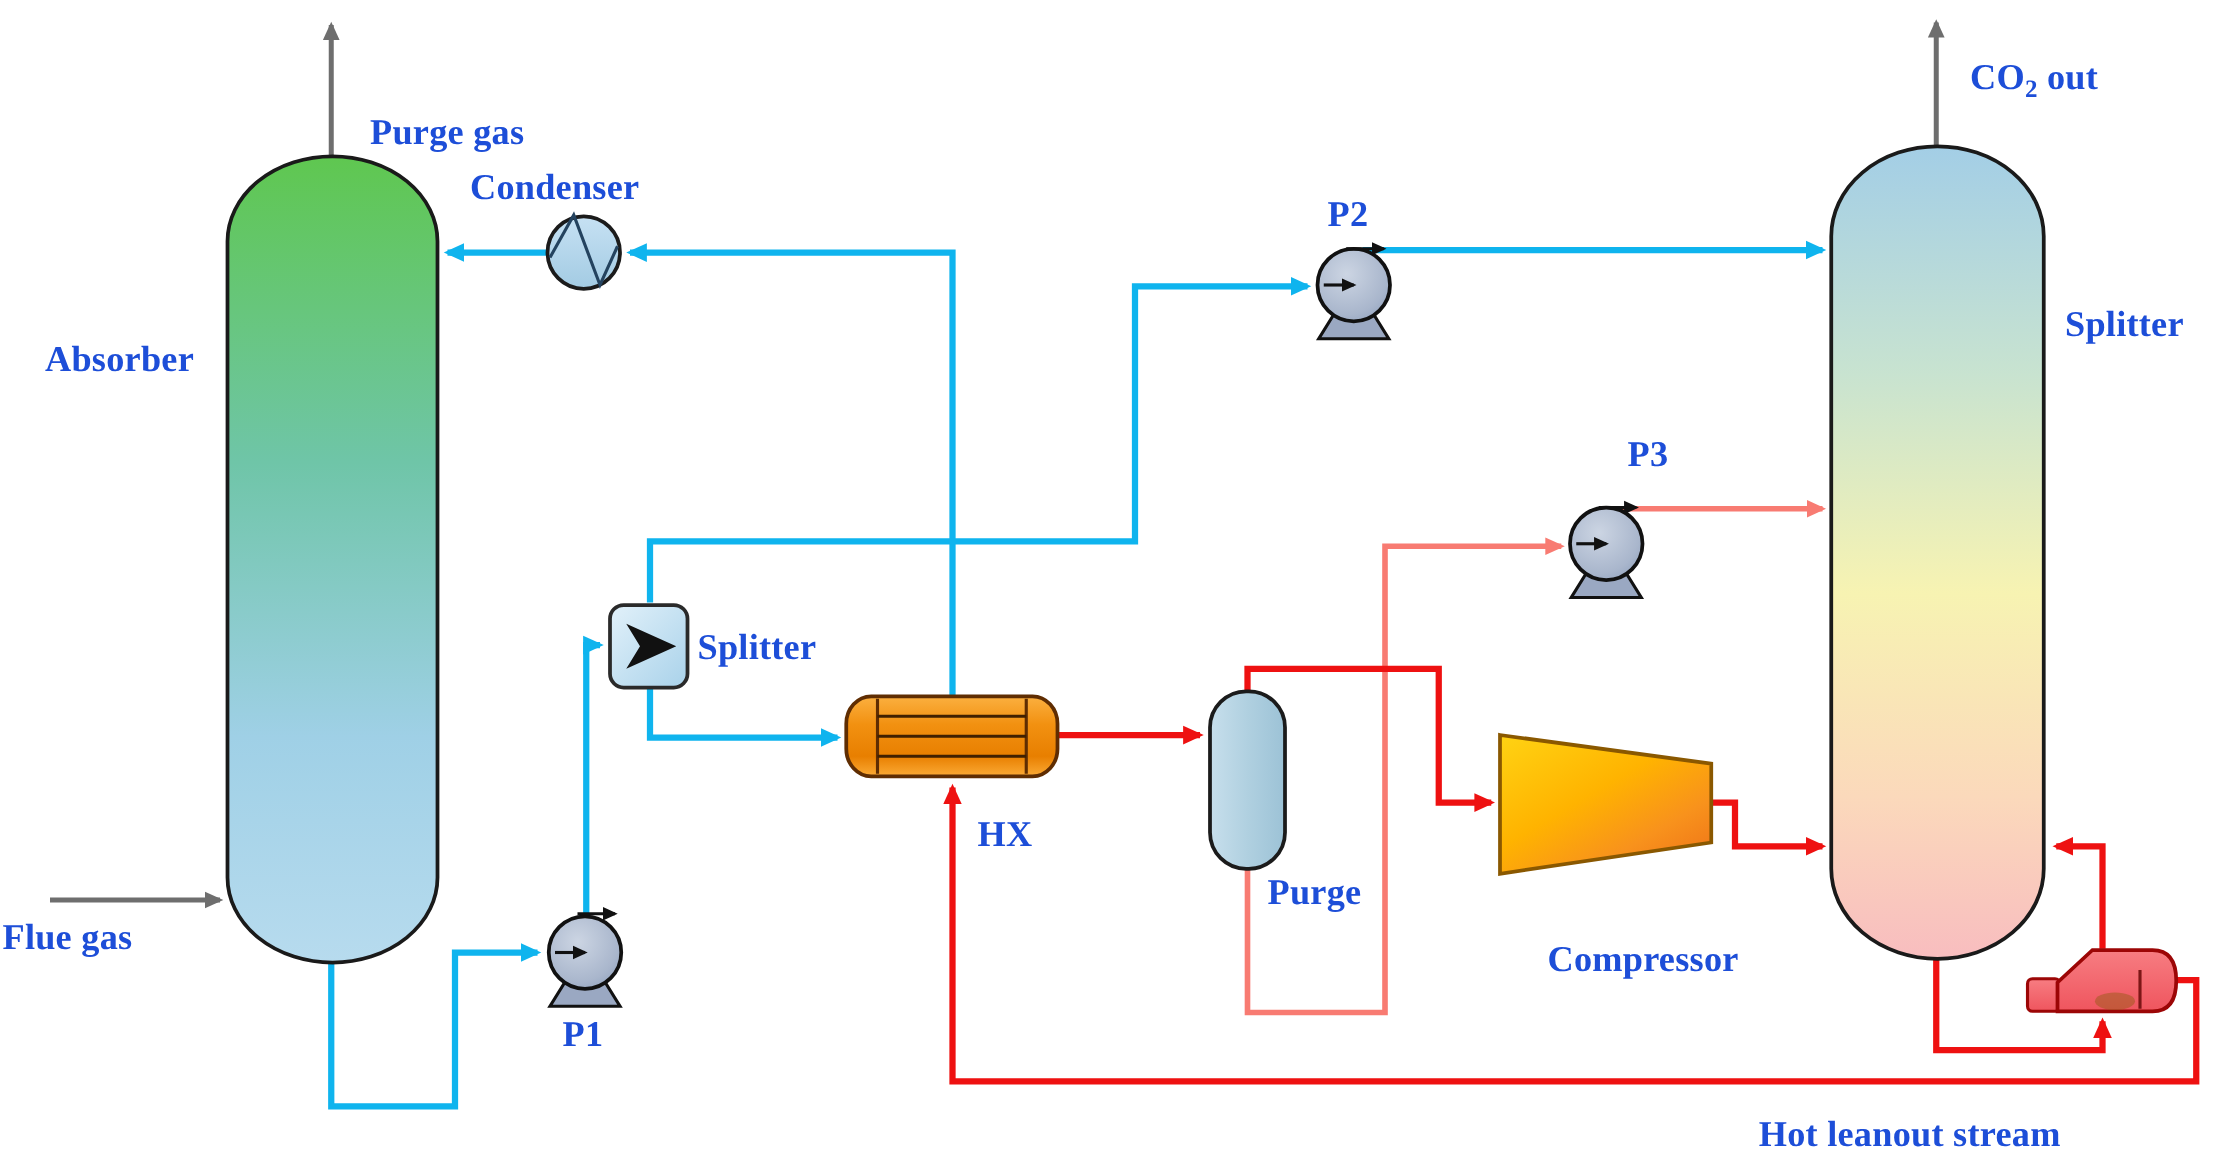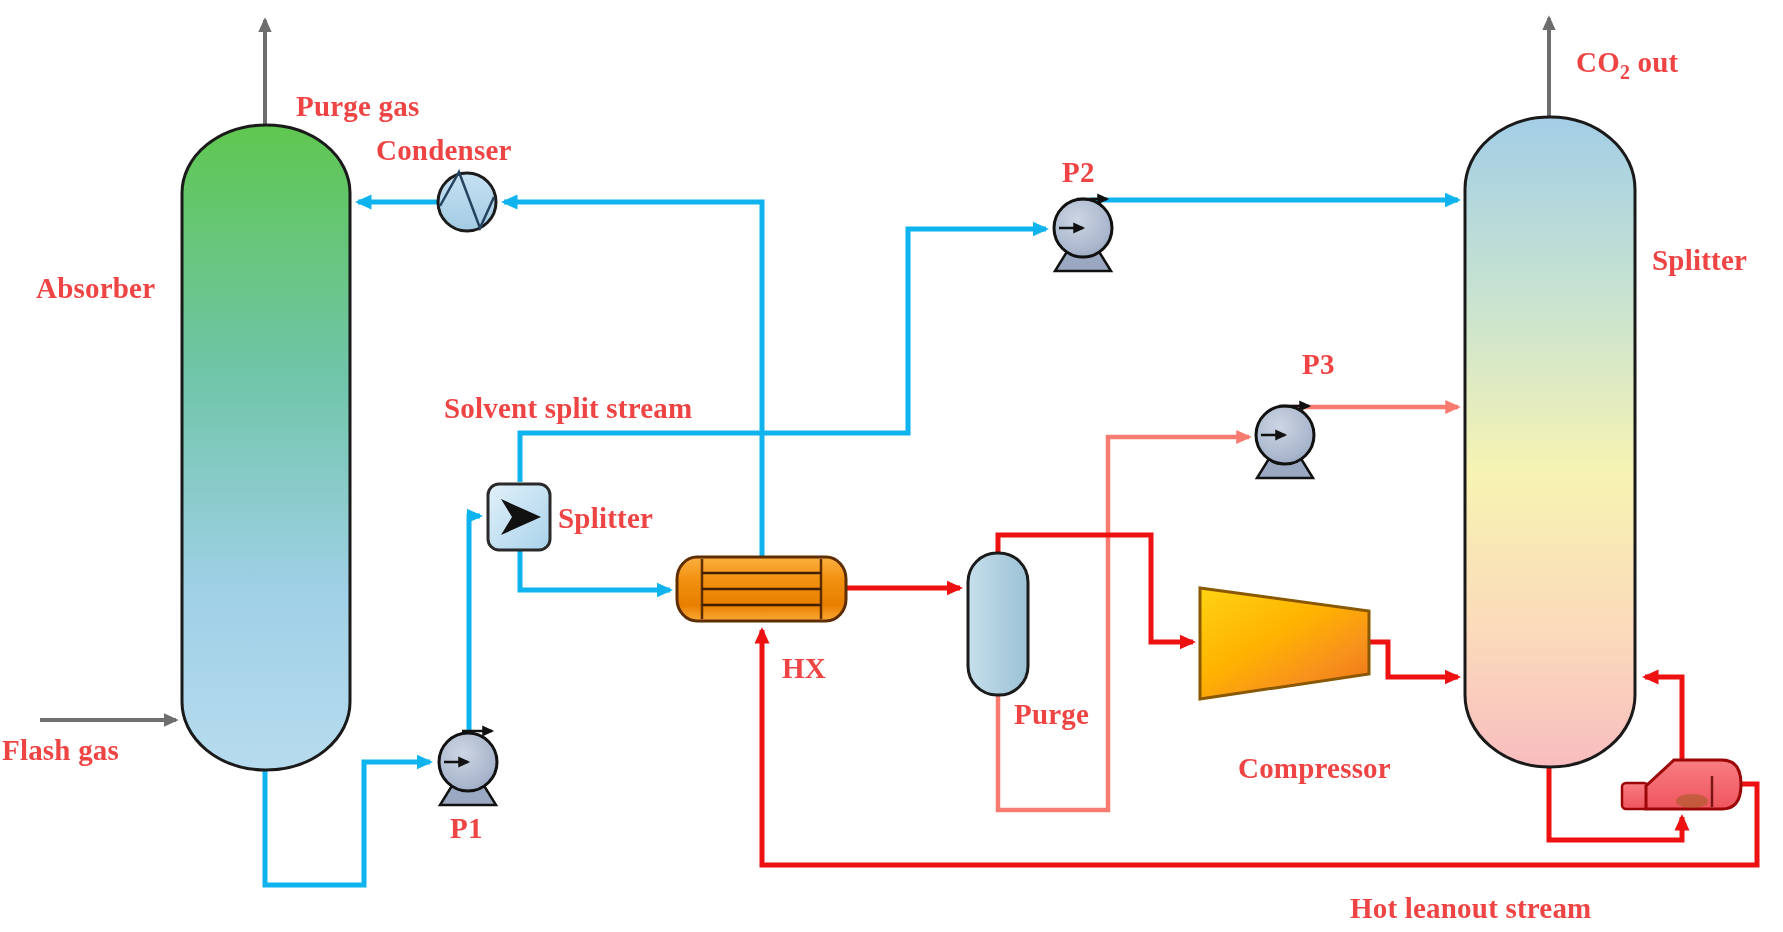--- a/index.html
+++ b/index.html
@@ -1,19 +1,19 @@
 <!DOCTYPE html>
 <html><head>
 <meta charset="utf-8">
 <style>
   html,body{margin:0;padding:0;background:#ffffff;}
   .stage{position:relative;width:1783px;height:932px;background:#ffffff;overflow:hidden;
          font-family:"Liberation Serif",serif;}
   .pipes{position:absolute;left:0;top:0;}
-  .lbl{position:absolute;font-weight:bold;font-size:29px;color:#ef4444;white-space:nowrap;
+  .lbl{position:absolute;font-weight:bold;font-size:29px;color:#1d4ed8;white-space:nowrap;
        letter-spacing:.2px;}
   .lbl sub{font-size:20px;line-height:0;}
 </style>
 </head>
 <body>
 
 <div class="stage">
 
   <svg class="pipes" width="1783" height="932" viewBox="0 0 1783 932">
     <defs>
@@ -150,26 +150,25 @@
       <path d="M1257,478 L1313,478 L1300,457 L1270,457 Z" fill="#9aa8c2" stroke="#111" stroke-width="2.5"></path>
       <circle cx="1285" cy="435" r="29" fill="url(#pumpGrad)" stroke="#111" stroke-width="3"></circle>
       <path d="M1261,435 H1285" stroke="#111" stroke-width="2.5" fill="none" marker-end="url(#ah-black)"></path>
       <path d="M1279,406 H1309" stroke="#111" stroke-width="2.5" fill="none" marker-end="url(#ah-black)"></path>
     </g>
   </svg>
 
   <div class="lbl" style="left:296px;top:90px">Purge gas</div>
   <div class="lbl" style="left:376px;top:134px">Condenser</div>
   <div class="lbl" style="left:36px;top:272px">Absorber</div>
-  <div class="lbl" style="left:2px;top:734px">Flash gas</div>
+  <div class="lbl" style="left:2px;top:734px">Flue gas</div>
   <div class="lbl" style="left:450px;top:812px">P1</div>
-  <div class="lbl" style="left:444px;top:392px">Solvent split stream</div>
   <div class="lbl" style="left:558px;top:502px">Splitter</div>
   <div class="lbl" style="left:782px;top:652px">HX</div>
   <div class="lbl" style="left:1014px;top:698px">Purge</div>
   <div class="lbl" style="left:1062px;top:156px">P2</div>
   <div class="lbl" style="left:1302px;top:348px">P3</div>
   <div class="lbl" style="left:1238px;top:752px">Compressor</div>
   <div class="lbl" style="left:1652px;top:244px">Splitter</div>
   <div class="lbl" style="left:1576px;top:46px"><span>CO</span><sub>2</sub><span> out</span></div>
-  <div class="lbl" style="left:1350px;top:892px">Hot leanout stream</div>
+  <div class="lbl" style="left:1407px;top:892px">Hot leanout stream</div>
 
 </div>
 
 </body></html>

